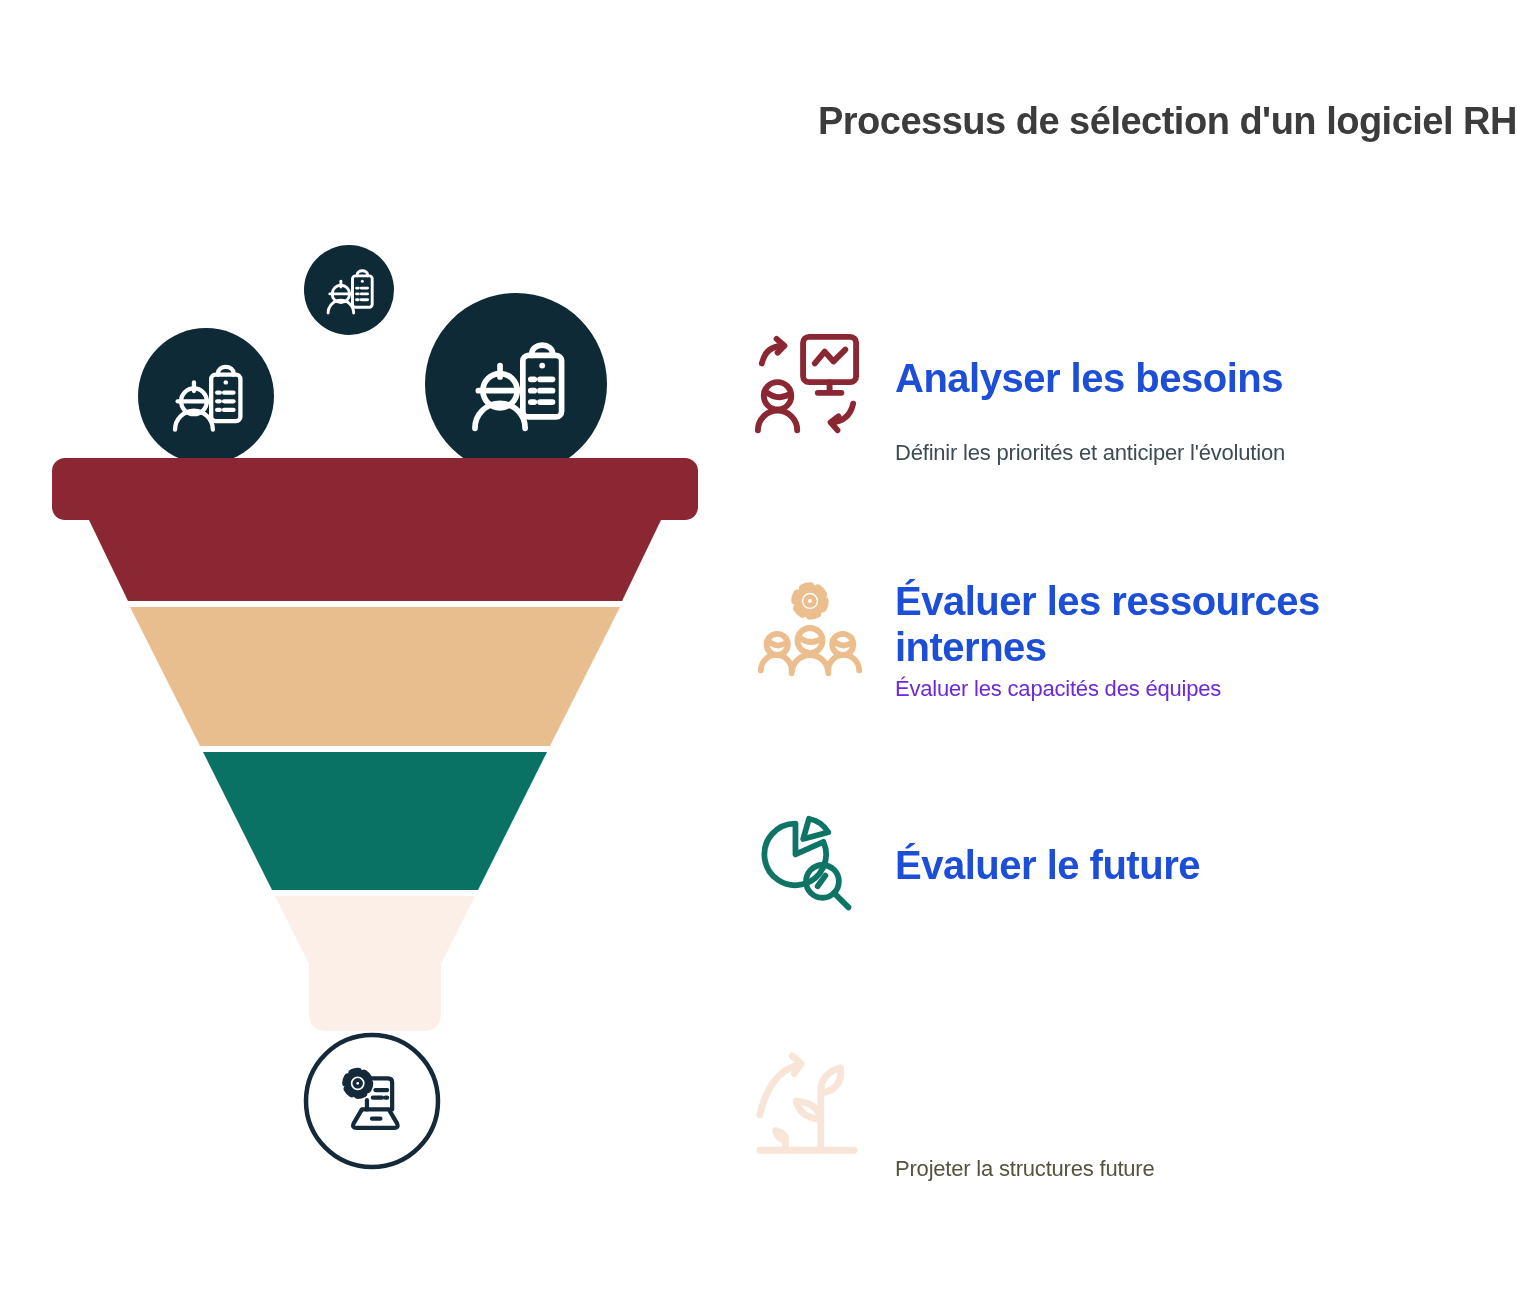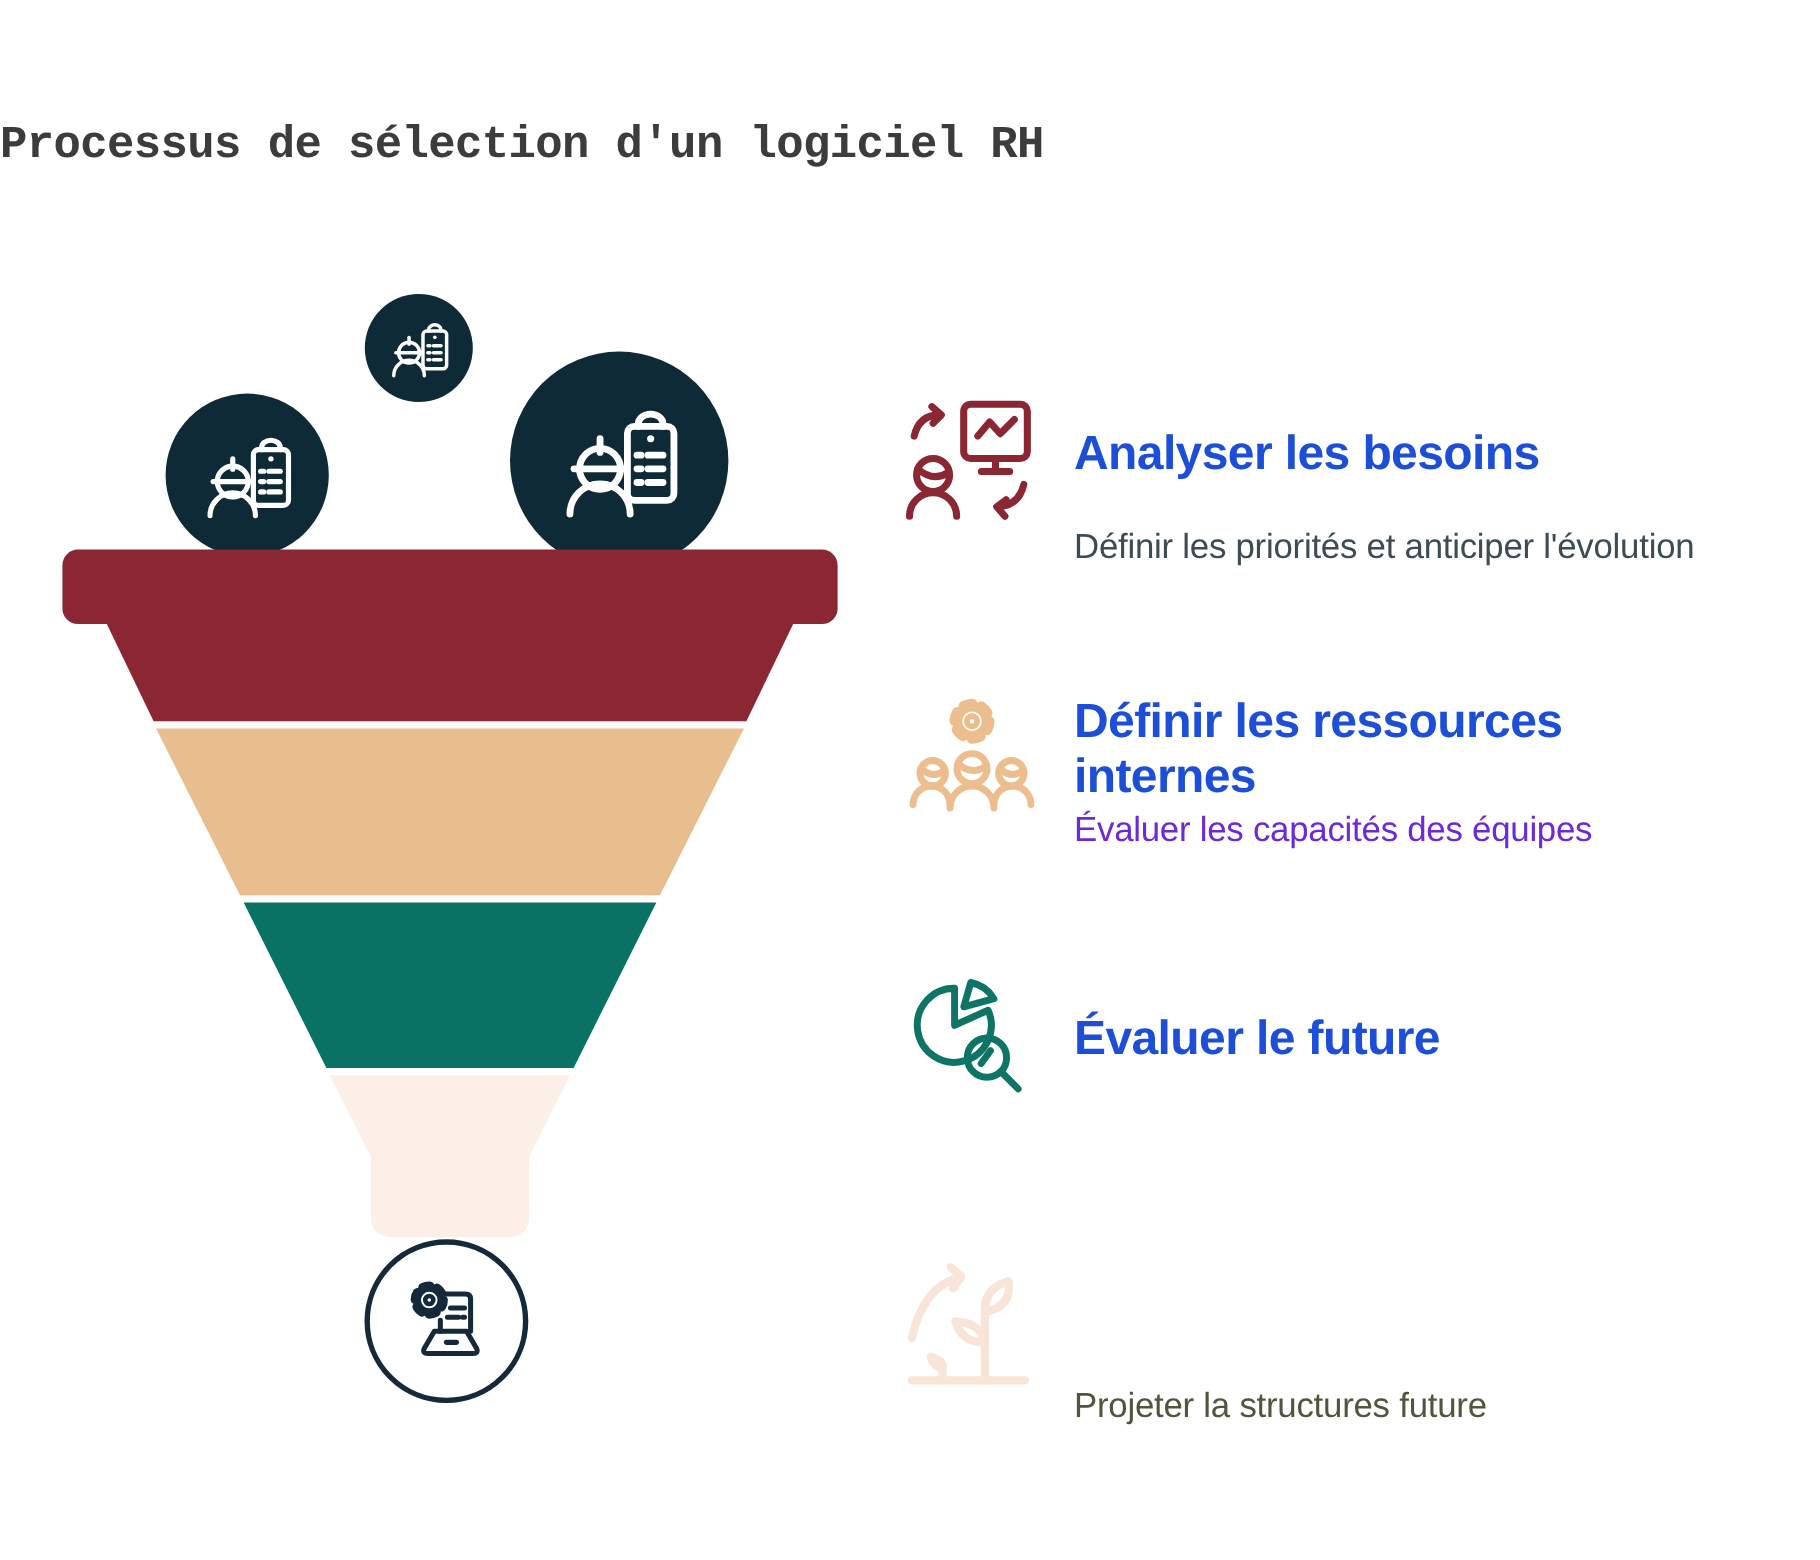--- a/index.html
+++ b/index.html
@@ -1,31 +1,31 @@
 <!DOCTYPE html>
 <html><head>
 <meta charset="utf-8">
 <style>
   html,body{margin:0;padding:0;background:#ffffff;}
   .canvas{
     position:relative;width:1517px;height:1300px;background:#ffffff;overflow:hidden;
     font-family:"Liberation Sans","DejaVu Sans",sans-serif;
   }
   .main-title{
-    position:absolute;left:0;right:0;top:100px;text-align:left;
-    font-size:38px;font-weight:bold;color:#3c3c3c;letter-spacing:-0.5px;font-family:Liberation Mono, monospace;
+    position:absolute;left:0;right:0;top:100px;text-align:right;
+    font-size:38px;font-weight:bold;color:#3c3c3c;letter-spacing:-0.5px;
   }
   .funnel-svg{position:absolute;left:0;top:0;}
   .step-title{
     position:absolute;left:895px;width:500px;
     font-size:40px;font-weight:bold;color:#1d4ed8;line-height:1.15;letter-spacing:-0.5px;
   }
   .step-sub{
     position:absolute;left:895px;width:620px;
-    font-size:29px;font-weight:400;color:#474f4a;letter-spacing:-0.2px;
+    font-size:22px;font-weight:400;color:#474f4a;letter-spacing:-0.2px;
   }
   .step-icon{position:absolute;}
 </style>
 </head>
 <body>
 
 <div class="canvas">
 
   <div class="main-title">Processus de sélection d'un logiciel RH</div>
 
@@ -112,21 +112,21 @@
       <path d="M11 68 Q21 77 31 70"></path>
       <circle cx="55" cy="68" r="13"></circle>
       <path d="M43 64 Q55 74 67 66"></path>
       <circle cx="89" cy="72" r="11"></circle>
       <path d="M79 68 Q89 77 99 70"></path>
       <path d="M4 99 a16 16 0 0 1 32 0"></path>
       <path d="M36 102 a19 19 0 0 1 38 0"></path>
       <path d="M74 99 a16 16 0 0 1 32 0"></path>
     </g>
   </svg>
-  <div class="step-title" style="top:578px">Définir les ressources internes</div>
+  <div class="step-title" style="top:578px">Évaluer les ressources internes</div>
   <div class="step-sub" style="top: 676px; color: #6d28d9;">Évaluer les capacités des équipes</div>
 
   <svg class="step-icon" style="left:755px;top:812px" width="106" height="106" viewBox="0 0 110 110">
     <g fill="none" stroke="#0E7566" stroke-width="6" stroke-linecap="round" stroke-linejoin="round">
       <path d="M42 44 L42 12 A32 32 0 1 0 71 31 Z"></path>
       <path d="M50 28 L56 7 A30 30 0 0 1 76 21 Z"></path>
       <circle cx="70" cy="72" r="17"></circle>
       <line x1="65" y1="77" x2="73" y2="66"></line>
       <line x1="82" y1="84" x2="97" y2="99"></line>
     </g>

